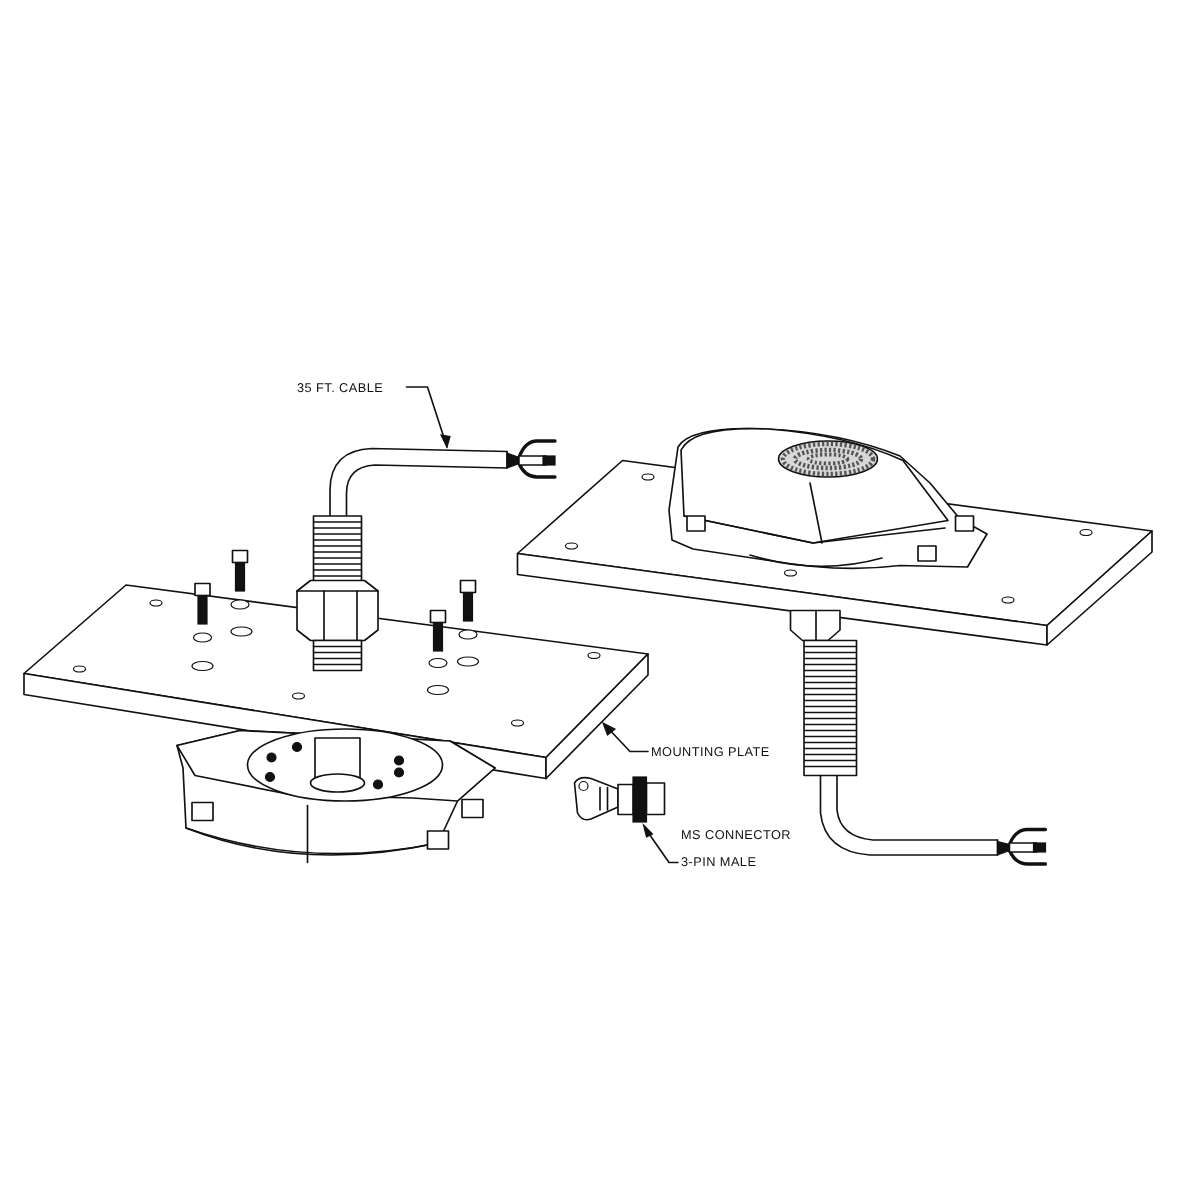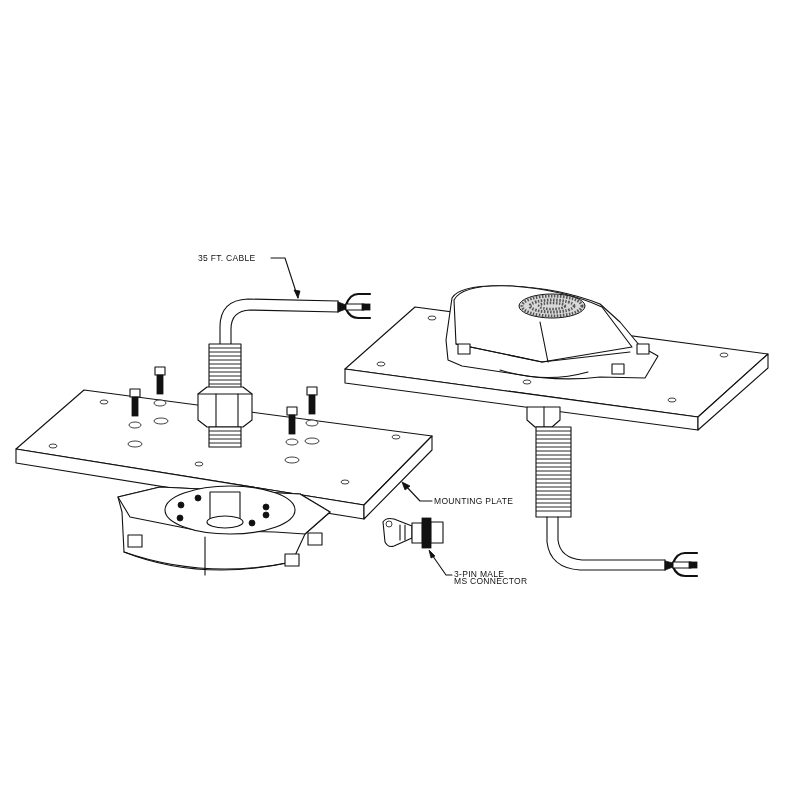--- a/index.html
+++ b/index.html
@@ -211,14 +211,14 @@
       <rect x="673" y="540" width="18" height="6" fill="#fff" stroke="#111" stroke-width="1"></rect>
       <rect x="689" y="540" width="8" height="6" class="dark"></rect>
     </g>
   </svg>
 
   <div class="callout-label" style="left:198px; top:231px;">35 FT. CABLE</div>
 
   <div class="callout-label" style="left:434px; top:474px;text-align:right;">MOUNTING PLATE</div>
 
   <div class="callout-label" style="left:454px; top:547px;">3-PIN MALE</div>
-  <div class="callout-label" style="left:454px; top:554px;">MS CONNECTOR</div>
+  <div class="callout-label" style="left:454px; top:529px;">MS CONNECTOR</div>
 </div>
 
 </body></html>

